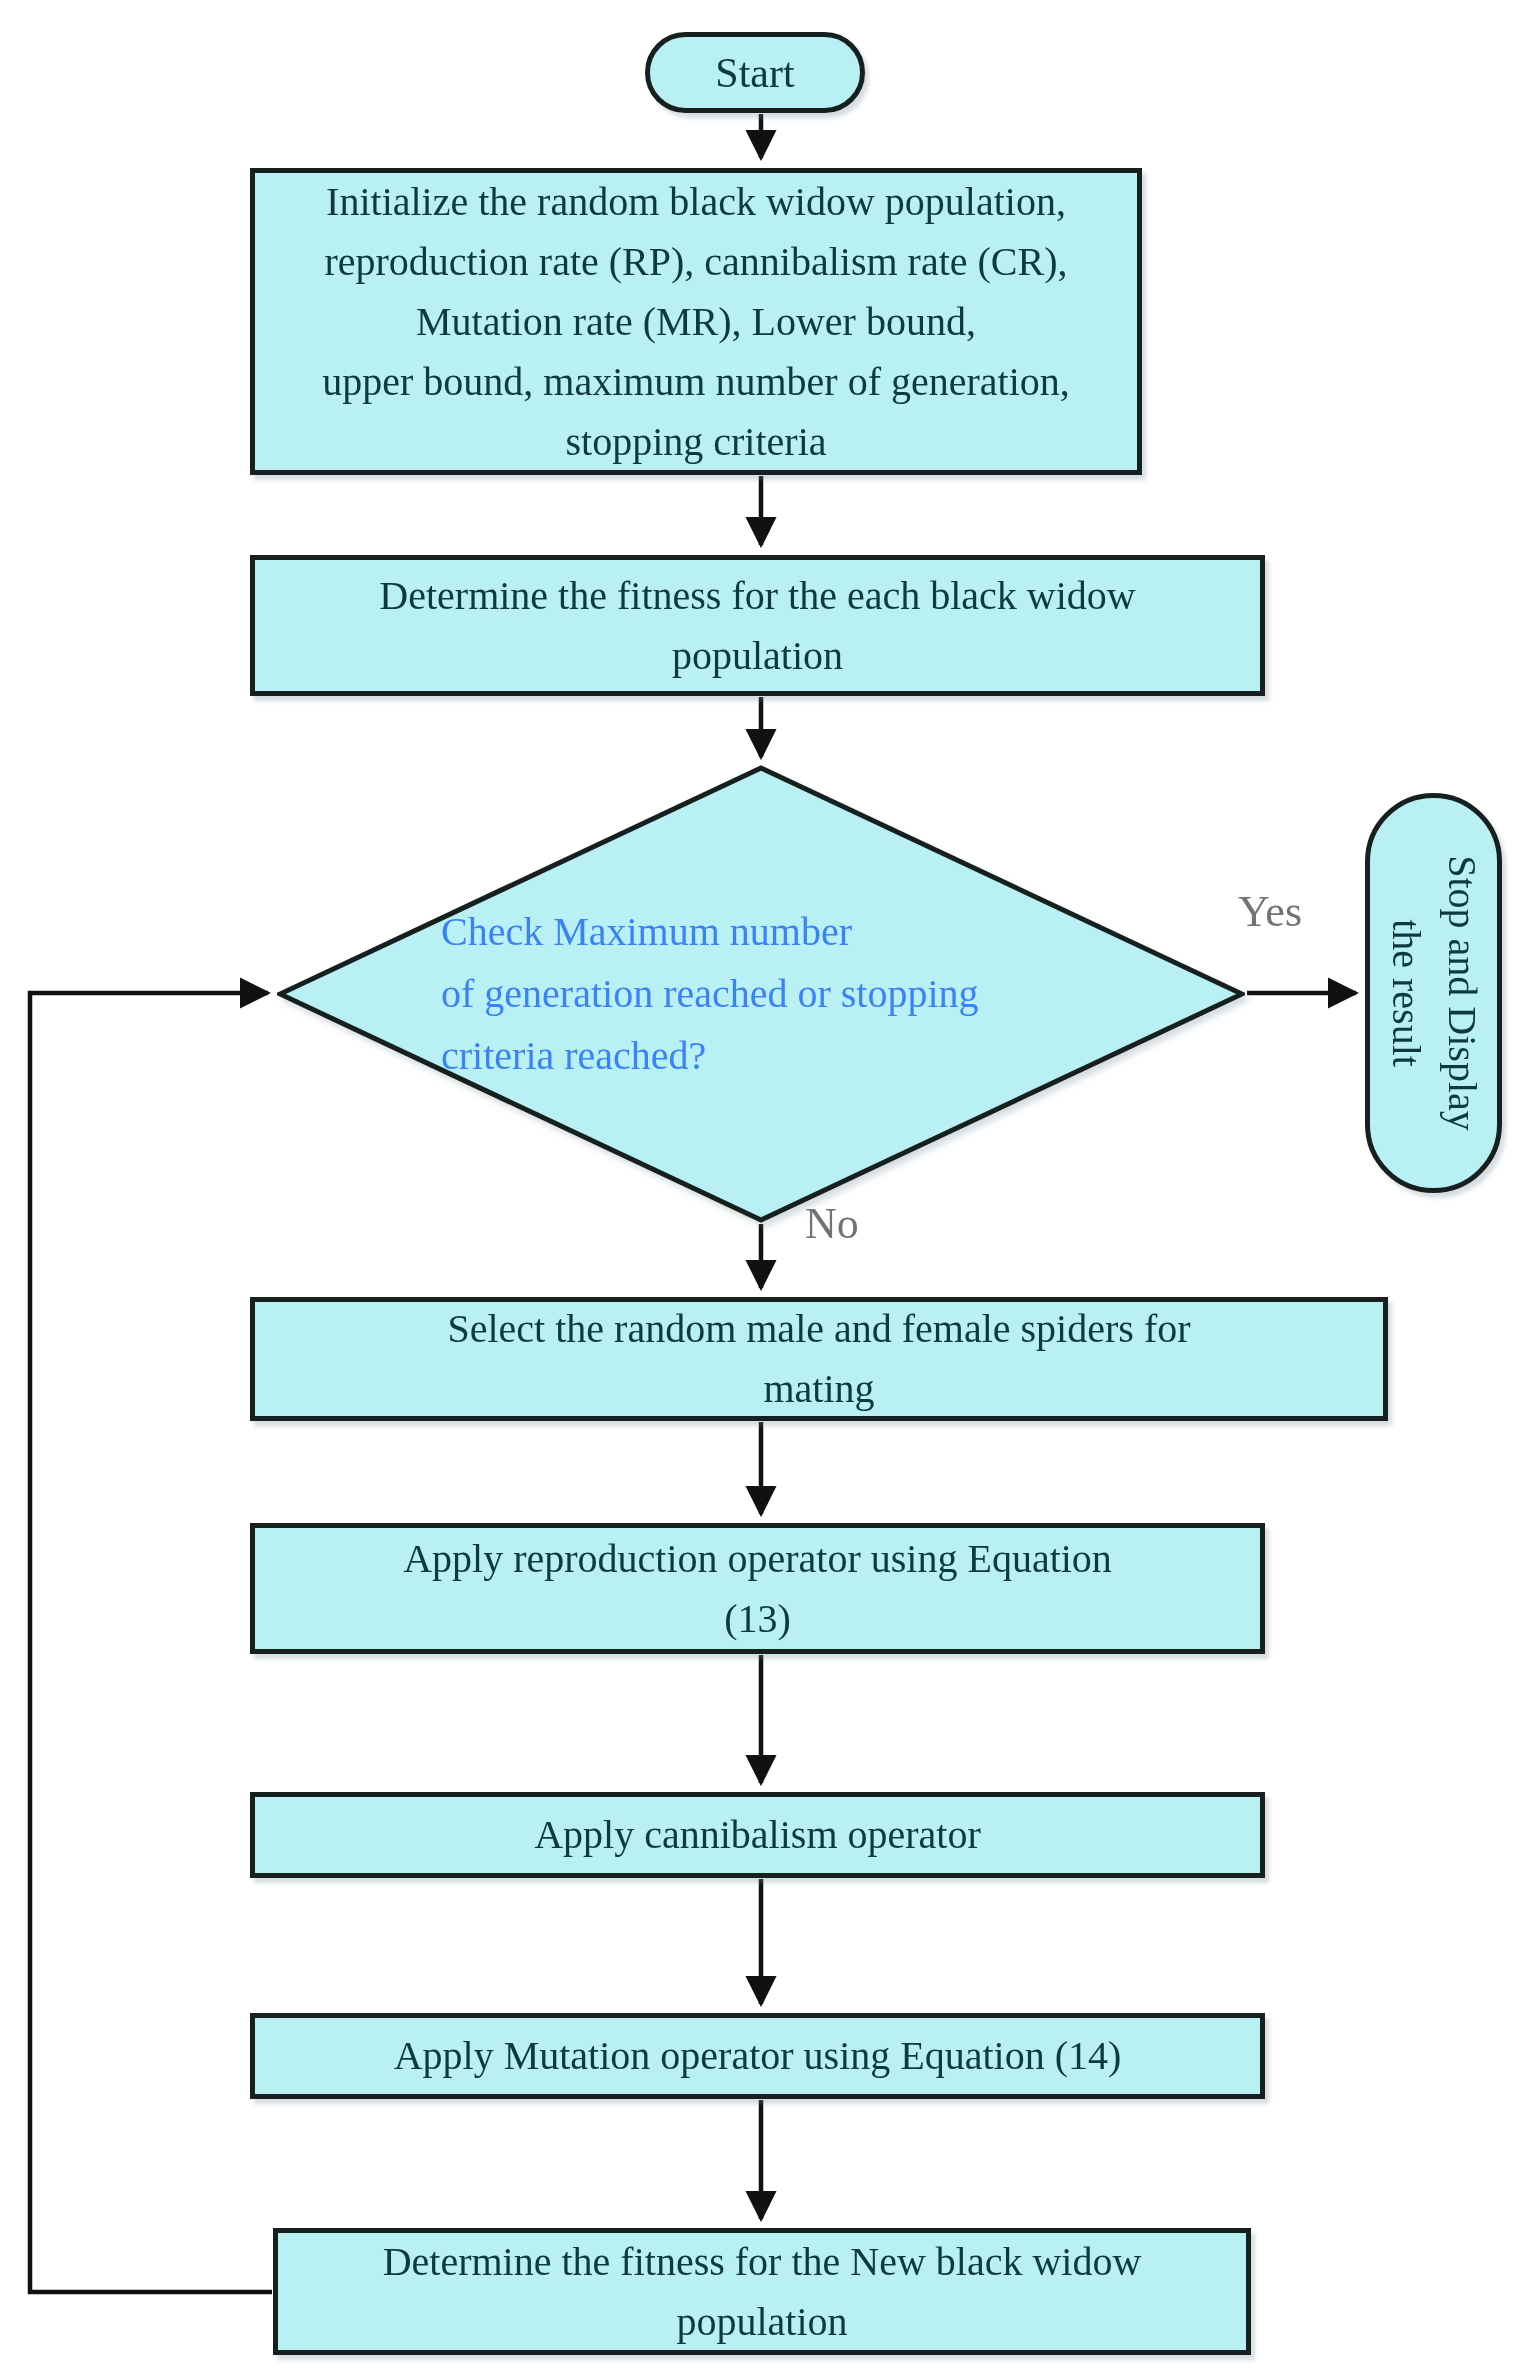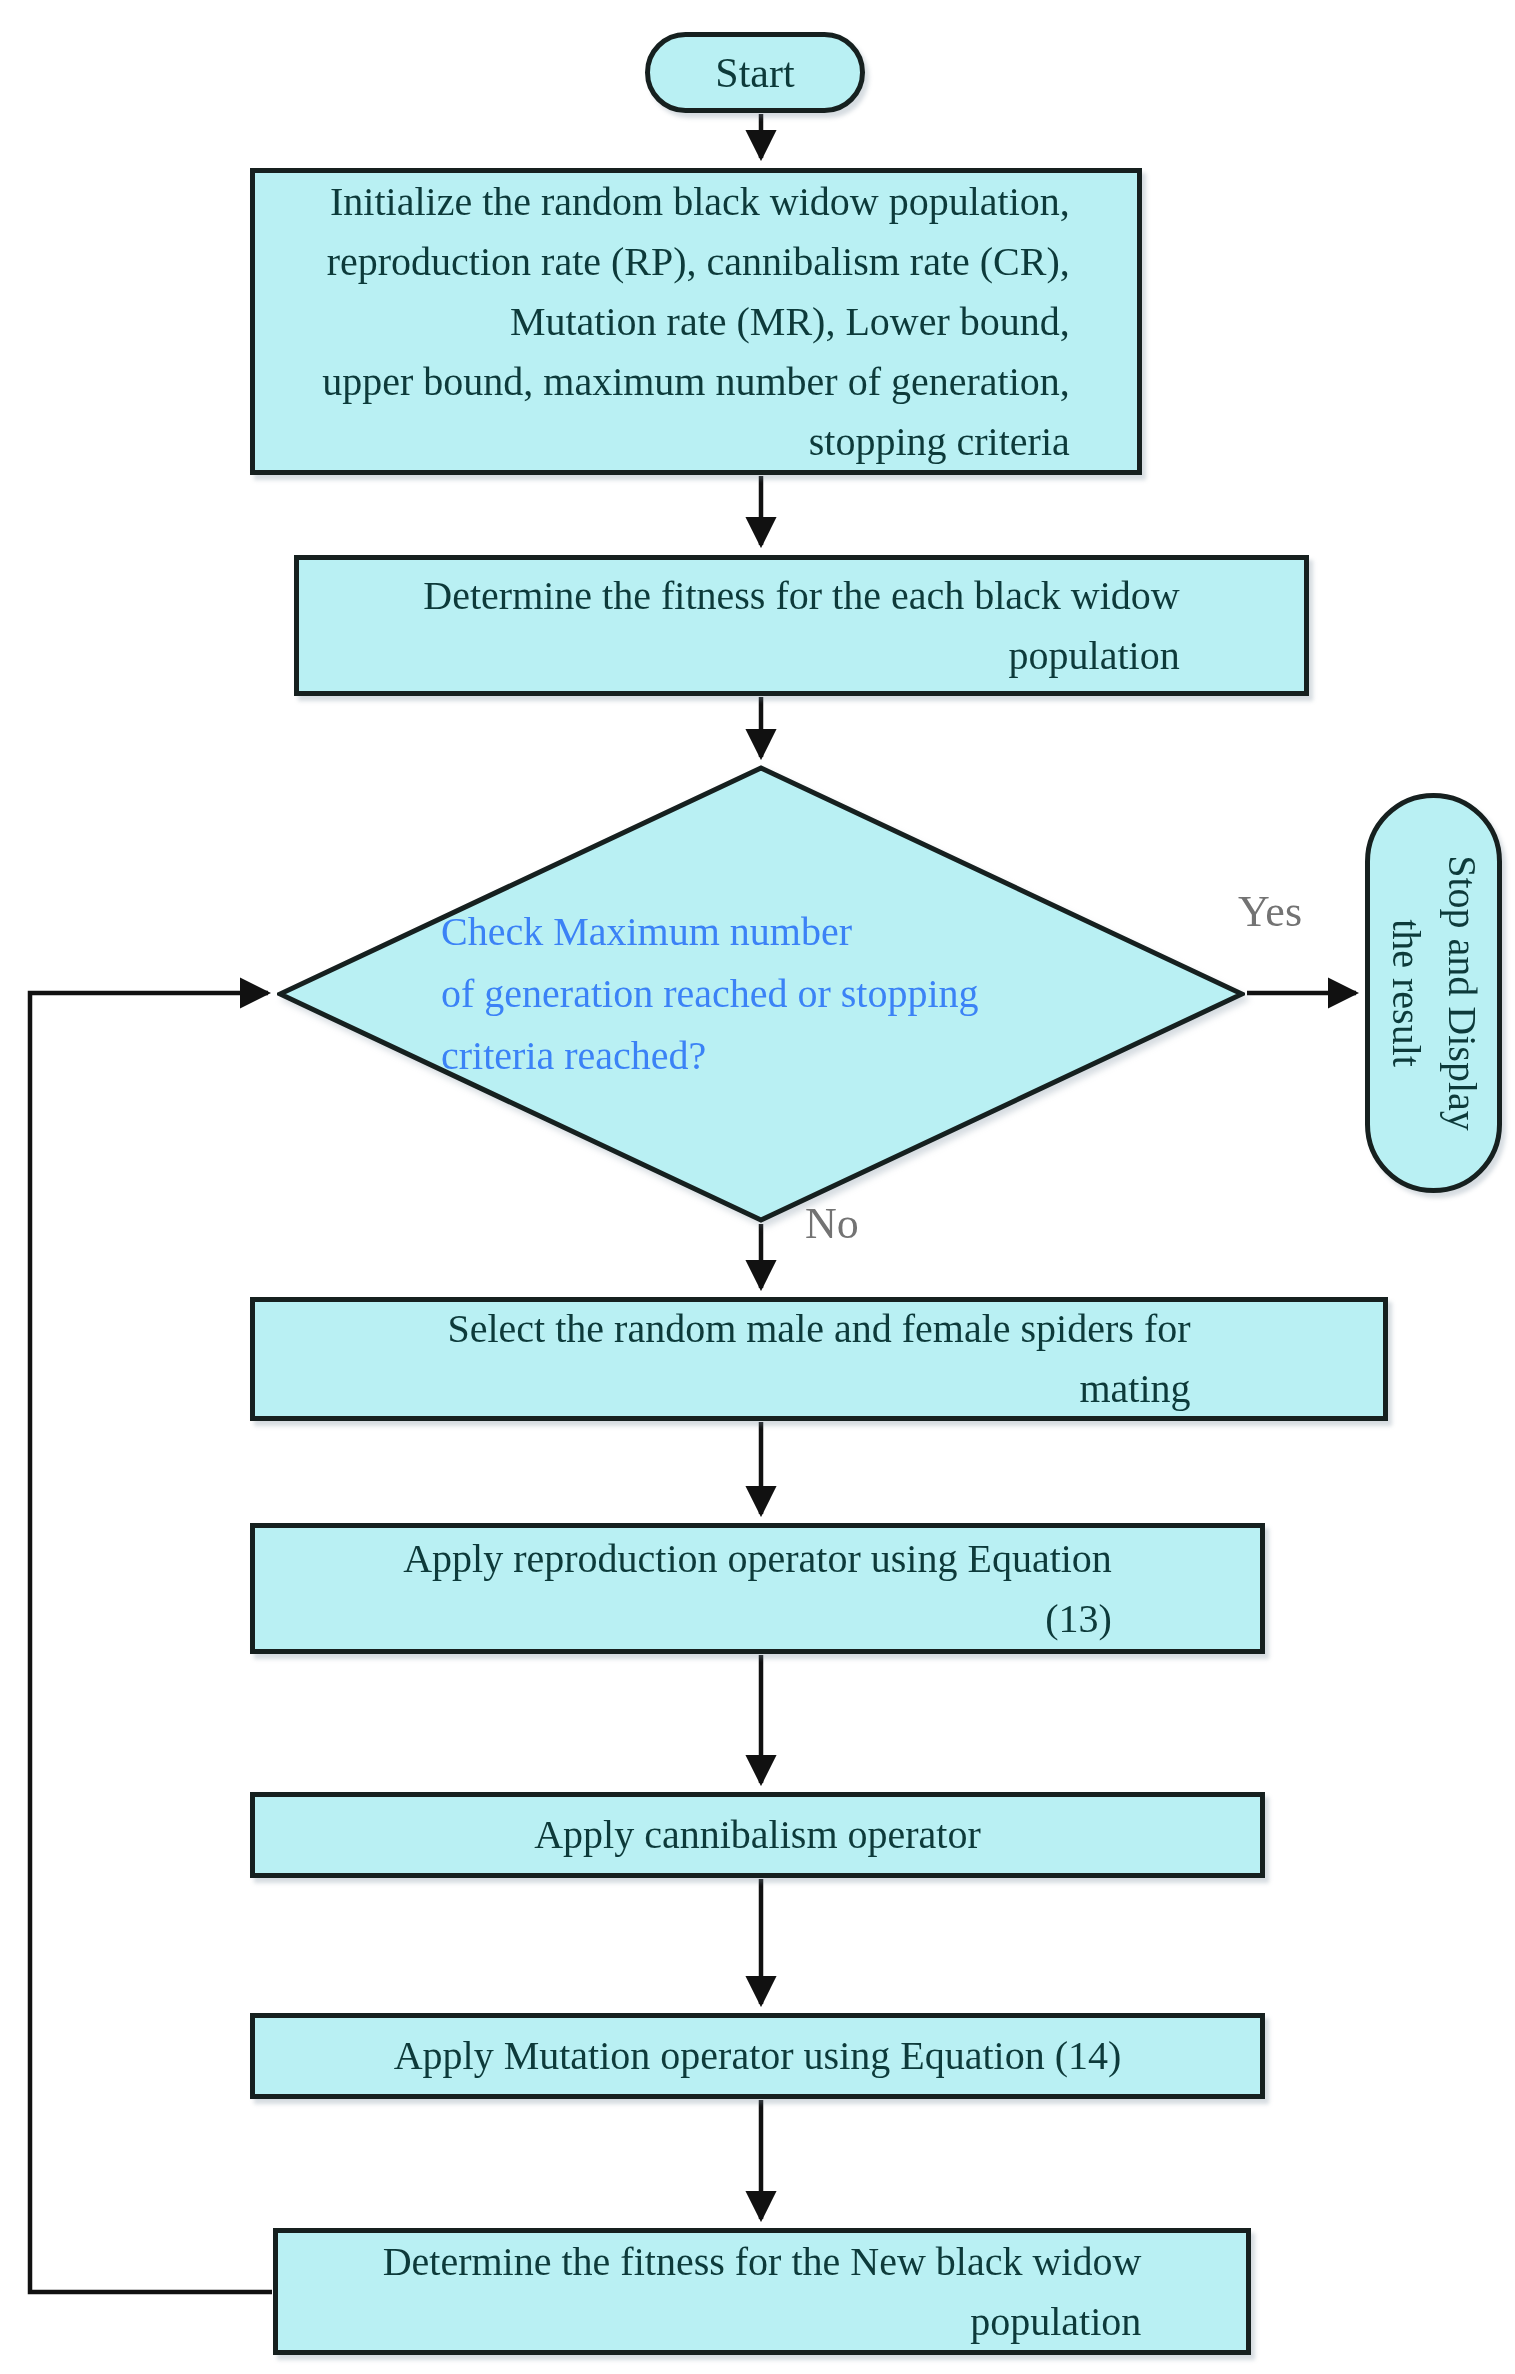--- a/index.html
+++ b/index.html
@@ -11,31 +11,31 @@
     overflow:hidden;
   }
   
   .node{
     position:absolute;
     box-sizing:border-box;
     background:#b9f0f3;
     border:5px solid #16201f;
     color:#0d3a3a;
     display:flex;align-items:center;justify-content:center;
-    text-align:right;
+    text-align:center;
     white-space:pre-line;
     font-size:40px;line-height:60px;
     box-shadow:4px 5px 4px rgba(120,140,155,0.30);
   }
   .terminator{border-radius:45px;}
   
   #n-start{left:645px;top:32px;width:220px;height:81px;font-size:42px;}
   
   #n-init{left:250px;top:168px;width:892px;height:307px;}
-  #n-fitness-each{left:250px;top:555px;width:1015px;height:141px;margin-left:44px;}
+  #n-fitness-each{left:250px;top:555px;width:1015px;height:141px;}
   #n-select{left:250px;top:1297px;width:1138px;height:124px;}
   #n-repro{left:250px;top:1523px;width:1015px;height:131px;}
   #n-cannibal{left:250px;top:1792px;width:1015px;height:86px;}
   #n-mutation{left:250px;top:2013px;width:1015px;height:86px;}
   #n-fitness-new{left:273px;top:2228px;width:978px;height:127px;}
   
   #diamond-wrap{
     position:absolute;left:277px;top:765px;width:968px;height:458px;
     filter:drop-shadow(4px 5px 3px rgba(120,140,155,0.30));
   }

